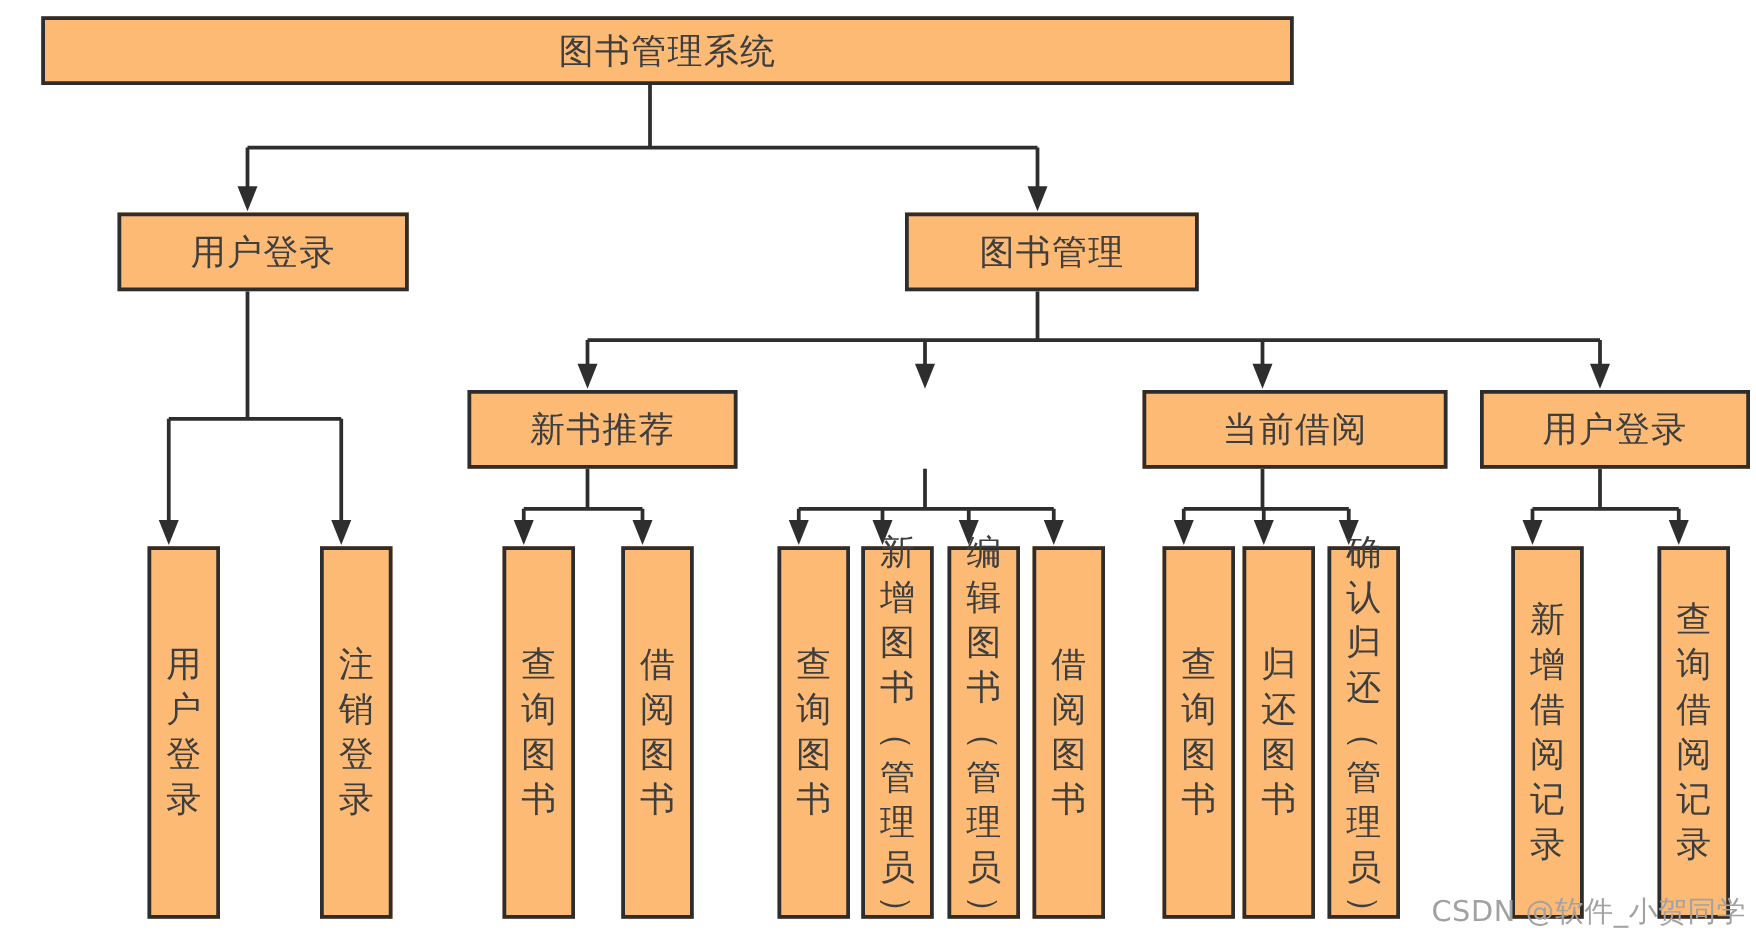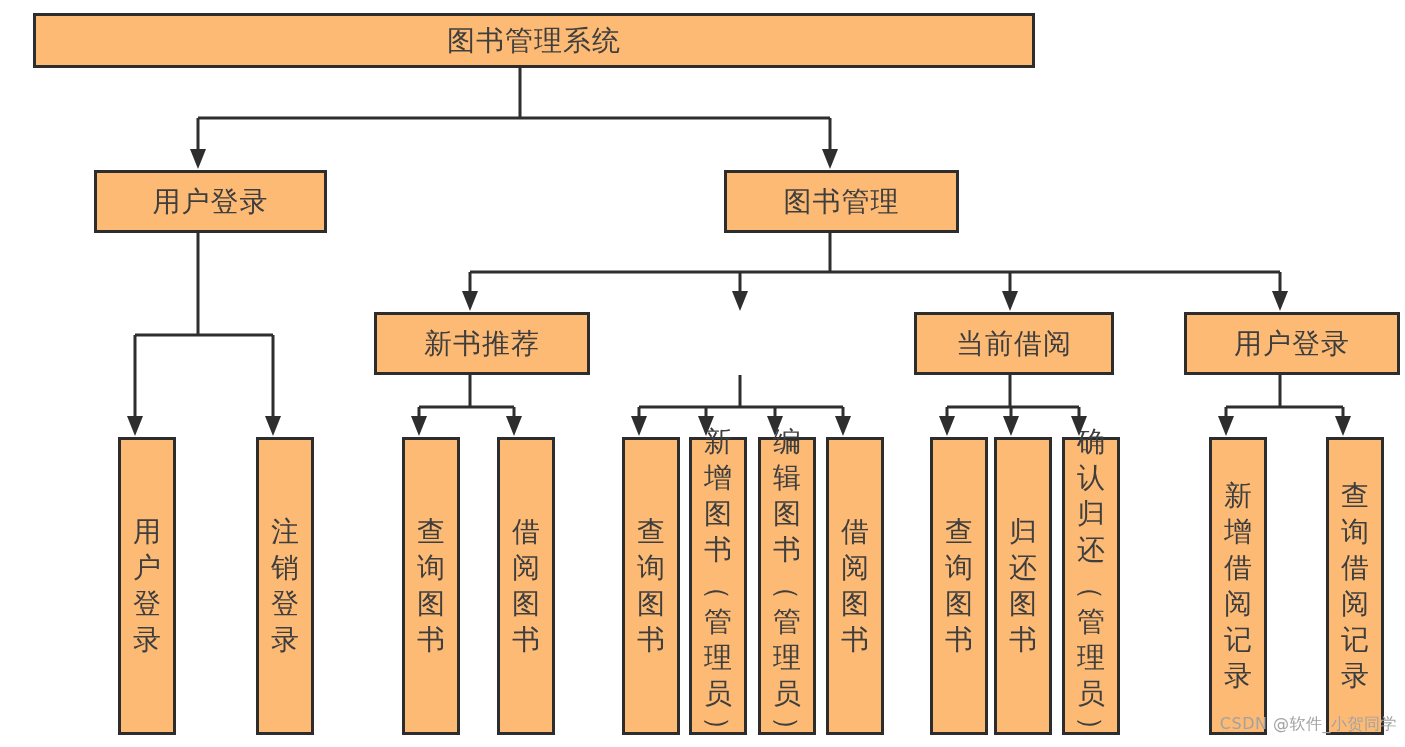--- a/index.html
+++ b/index.html
@@ -31,21 +31,21 @@
     margin-left: 12px;
   }
   .box.h { letter-spacing: 1px; white-space: nowrap; }
   .box.v { flex-direction: column; gap: 8px; }
   .box.v span { display: block; }
   .box.v span.rot { transform: rotate(90deg); }
   .watermark {
     position: absolute;
     top: 714px;
     right: 8px;
-    font-size: 16px;
+    font-size: 23px;
     color: #a2a2a2;
     letter-spacing: 0.5px;
     white-space: nowrap;
     z-index: 5;
   }
 </style>
 </head>
 <body>
 
 <div class="canvas">
@@ -92,21 +92,21 @@
       <polygon points="1335,416 1351,416 1343,436"></polygon>
     </g>
   </svg>
 
   <div class="box h" style="left:21px; top:13px; width:1002px; height:55px">图书管理系统</div>
 
   <div class="box h" style="left:82px; top:170px; width:233px; height:63px">用户登录</div>
   <div class="box h" style="left:362px; top:312px; width:216px; height:63px">新书推荐</div>
 
   <div class="box h" style="left:712px; top:170px; width:235px; height:63px">图书管理</div>
-  <div class="box h" style="left:902px; top:312px; width:200px; height:63px">当前借阅</div>
+  <div class="box h" style="left:902px; top:312px; width:244px; height:63px">当前借阅</div>
   <div class="box h" style="left:1172px; top:312px; width:216px; height:63px">用户登录</div>
 
   <div class="box v" style="left:106px; top:437px; width:58px; height:298px">
       <span>用</span>
       <span>户</span>
       <span>登</span>
       <span>录</span>
     </div>
   <div class="box v" style="left:244px; top:437px; width:58px; height:298px">
       <span>注</span>

